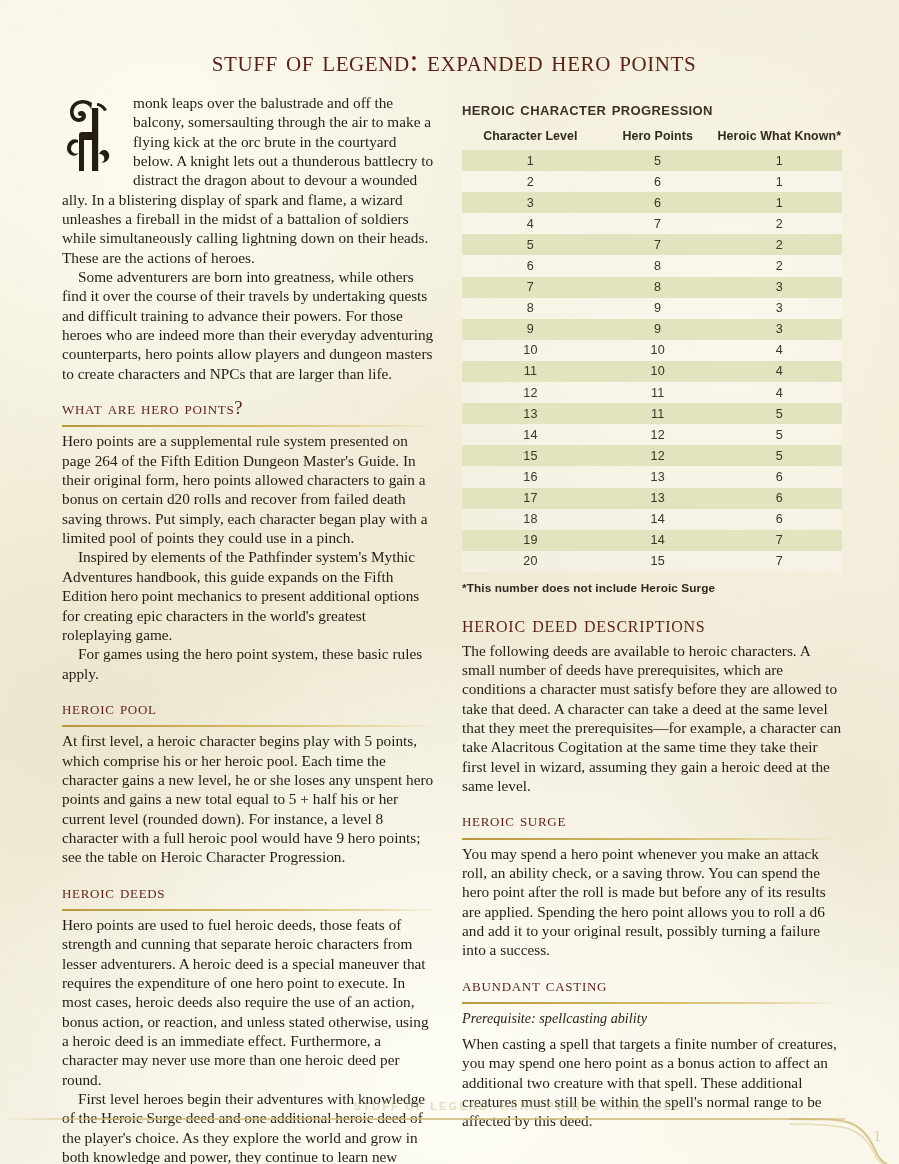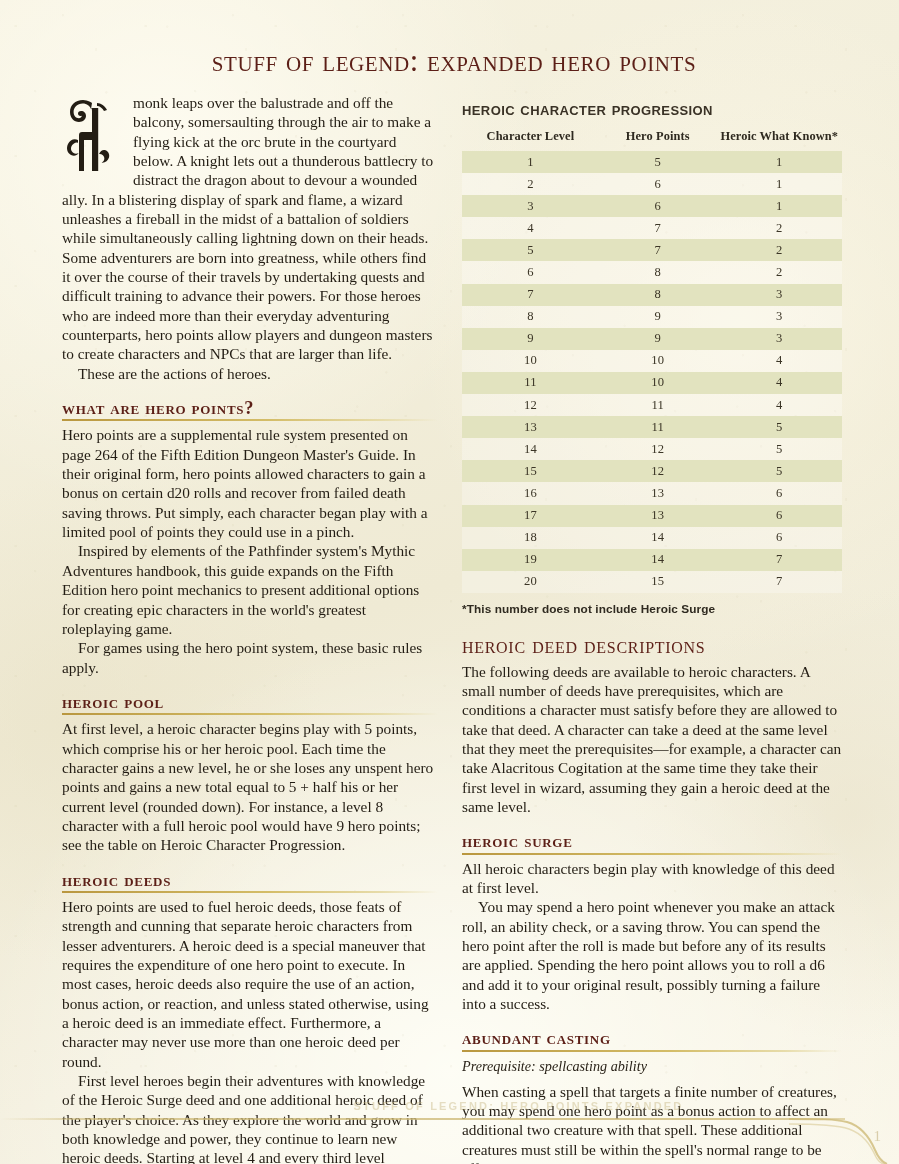--- a/index.html
+++ b/index.html
@@ -89,24 +89,24 @@
     letter-spacing: 0.7px;
     margin: 17px 0 3px 0;
     line-height: 1.12;
   }
   h3.sub {
     font-family: "Liberation Serif", "DejaVu Serif", serif;
     font-size: 18.5px;
     color: #5c1f17;
     font-variant: small-caps;
     text-transform: lowercase;
-    font-weight: 700;
+    font-weight: 400;
     letter-spacing: 0.7px;
     margin: 15px 0 4px 0;
-    padding-bottom: 2px;
+    padding-bottom: 8px;
     line-height: 1.15;
     border-bottom: 2px solid #c8ad52;
     background: linear-gradient(to bottom, rgba(0,0,0,0) 92%, rgba(0,0,0,0) 100%);
   }
   h3.sub.rule-fade {
     border-bottom: none;
     position: relative;
   }
   h3.sub.rule-fade::after {
     content: "";
@@ -154,21 +154,21 @@
     height: 80px;
     margin: 2px 5px -2px 0;
     shape-outside: polygon(0 0, 100% 0, 100% 100%, 0 100%);
   }
   .dropcap svg { display:block; }
 
   
   table.prog {
     border-collapse: collapse;
     width: 380px;
-    font-family: Liberation Serif, serif;
+    font-family: Liberation Sans, sans-serif;
     table-layout: fixed;
   }
   table.prog th {
     font-size: 12.4px;
     font-weight: 700;
     color: #2f2a20;
     padding: 1px 0 7px 0;
     text-align: center;
     letter-spacing: .1px;
   }
@@ -255,22 +255,22 @@
                 <path d="M22 41 L30 41 L30 45 L22 45 Z"></path>
                 <path d="M16 45 C12 43 8 45 6 49 C4 53 5 58 9 60 C12 61.6 15 60.6 16.6 58 C14 59.4 11.2 58.6 9.8 56.2 C8.2 53.4 9.2 50 12 48.4 C13.6 47.4 15 47.4 16 48 Z"></path>
                 <path d="M43 55 C46 56 48 59 47 62.6 C46 66 43 68 39.6 67.6 C41.6 66.6 42.8 64.6 42.2 62.4 C41.6 60 39.4 58.6 37 59 C38.2 56 40.6 54.4 43 55 Z"></path>
                 <rect x="33.6" y="13" width="2.6" height="63"></rect>
                 <path d="M35 8 C39 8 43 11 45 15 L42 16 C40.4 13 37.8 11 35 11 Z"></path>
               </g>
             </svg>
           </span>
           <p class="body noindent">monk leaps over the balustrade and off the balcony, somersaulting through the air to make a flying kick at the orc brute in the courtyard below. A knight lets out a thunderous battlecry to distract the dragon about to devour a wounded ally. In a blistering display of spark and flame, a wizard unleashes a fireball in the midst of a battalion of soldiers while simultaneously calling lightning down on their heads.</p>
         </div>
+        <p class="body">These are the actions of heroes.</p>
         <p class="body">Some adventurers are born into greatness, while others find it over the course of their travels by undertaking quests and difficult training to advance their powers. For those heroes who are indeed more than their everyday adventuring counterparts, hero points allow players and dungeon masters to create characters and NPCs that are larger than life.</p>
-        <p class="body">These are the actions of heroes.</p>
 
         <h3 class="sub rule-fade">What are Hero Points?</h3>
         <p class="body noindent">Hero points are a supplemental rule system presented on page 264 of the Fifth Edition Dungeon Master's Guide. In their original form, hero points allowed characters to gain a bonus on certain d20 rolls and recover from failed death saving throws. Put simply, each character began play with a limited pool of points they could use in a pinch.</p>
         <p class="body">Inspired by elements of the Pathfinder system's Mythic Adventures handbook, this guide expands on the Fifth Edition hero point mechanics to present additional options for creating epic characters in the world's greatest roleplaying game.</p>
 
         <p class="body noindent">For games using the hero point system, these basic rules apply.</p>
 
         <h3 class="sub rule-fade">Heroic Pool</h3>
         <p class="body noindent">At first level, a heroic character begins play with 5 points, which comprise his or her heroic pool. Each time the character gains a new level, he or she loses any unspent hero points and gains a new total equal to 5 + half his or her current level (rounded down). For instance, a level 8 character with a full heroic pool would have 9 hero points; see the table on Heroic Character Progression.</p>
 
@@ -400,21 +400,20 @@
               </tr>
             </tbody>
         </table>
 
         <div class="table-note">*This number does not include Heroic Surge</div>
 
         <h2 class="sec">Heroic Deed Descriptions</h2>
         <p class="body noindent">The following deeds are available to heroic characters. A small number of deeds have prerequisites, which are conditions a character must satisfy before they are allowed to take that deed. A character can take a deed at the same level that they meet the prerequisites—for example, a character can take Alacritous Cogitation at the same time they take their first level in wizard, assuming they gain a heroic deed at the same level.</p>
 
         <h3 class="sub rule-fade">Heroic Surge</h3>
-        <p class="body noindent">All heroic characters begin play with knowledge of this deed at first level.</p>
         <p class="body">You may spend a hero point whenever you make an attack roll, an ability check, or a saving throw. You can spend the hero point after the roll is made but before any of its results are applied. Spending the hero point allows you to roll a d6 and add it to your original result, possibly turning a failure into a success.</p>
 
         <h3 class="sub rule-fade">Abundant Casting</h3>
         <p class="prereq">Prerequisite: spellcasting ability</p>
         <p class="body noindent">When casting a spell that targets a finite number of creatures, you may spend one hero point as a bonus action to affect an additional two creature with that spell. These additional creatures must still be within the spell's normal range to be affected by this deed.</p>
 
       </div>
     </div>
   </div>
 

